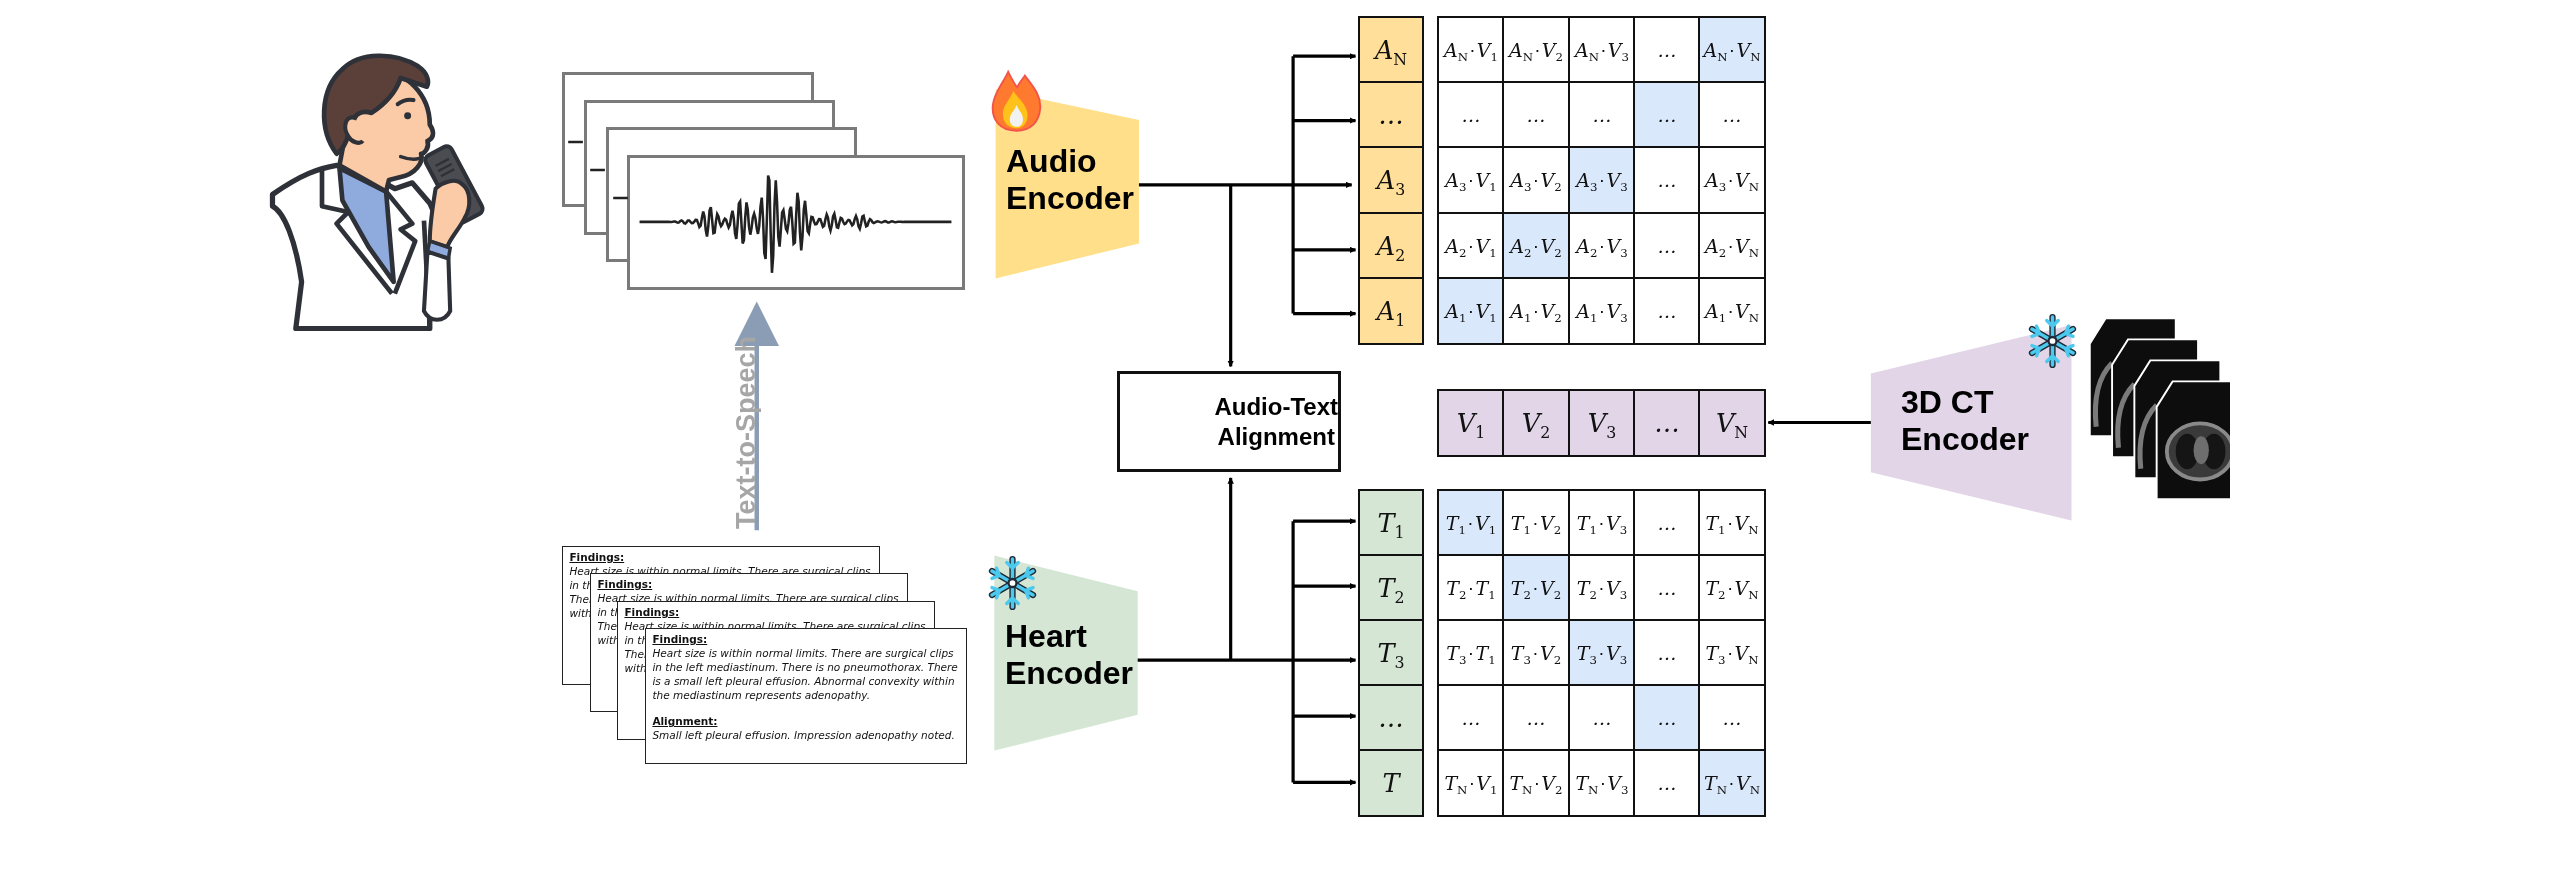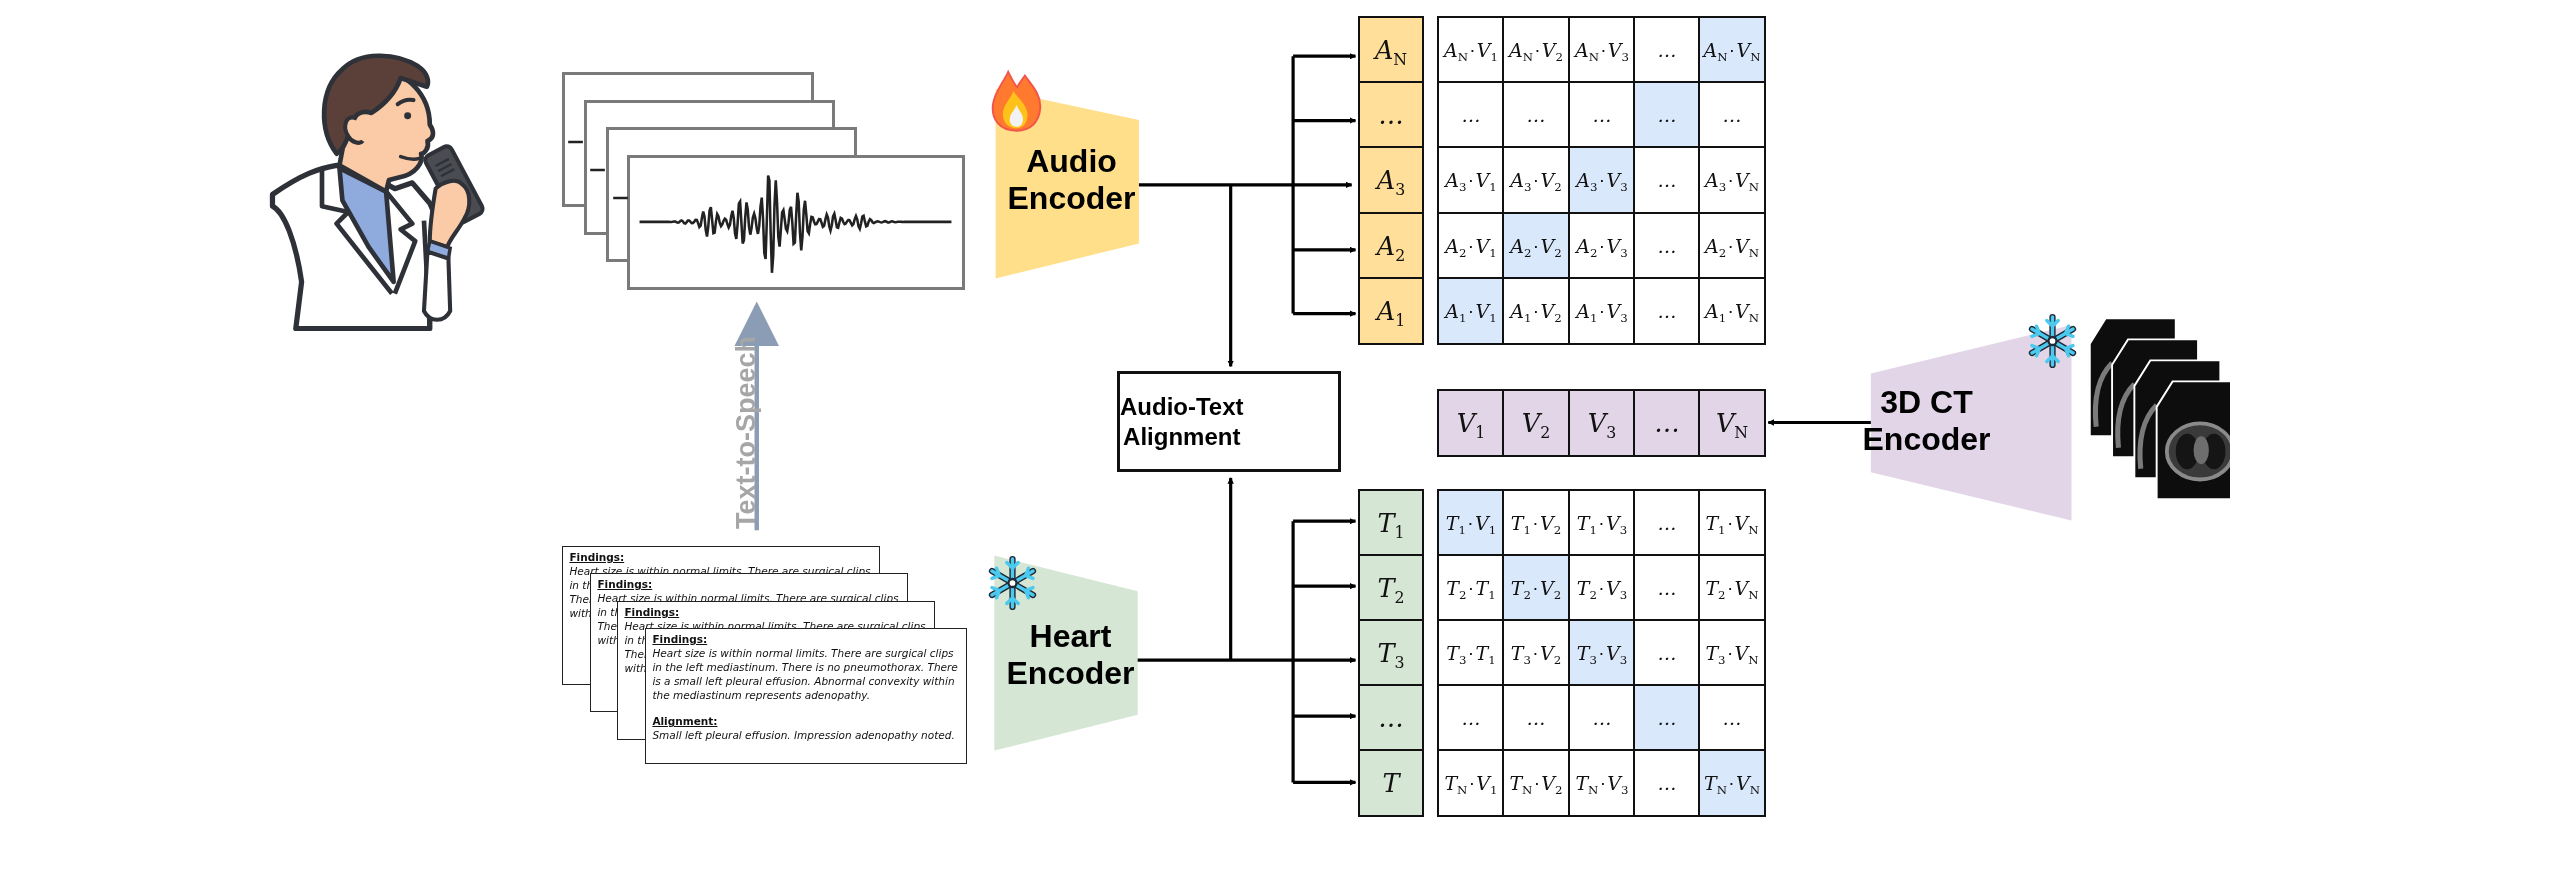--- a/index.html
+++ b/index.html
@@ -1,29 +1,29 @@
 <!DOCTYPE html>
 <html style="font-size:10.2px"><head>
 <meta charset="utf-8">
 <style>
   html, body { margin: 0; padding: 0; background: #ffffff; }
   body { width: 2576px; height: 887px; position: relative; overflow: hidden; font-family: "Liberation Sans", sans-serif; }
   .abs { position: absolute; }
   svg.layer { position: absolute; left: 0; top: 0; }
   .math { font-family: "DejaVu Serif", serif; font-style: italic; }
   .math sub { font-style: normal; font-size: 62%; vertical-align: -0.35em; line-height: 0; }
-  .enc-label { position: absolute; font-family: "Liberation Sans", sans-serif; font-weight: bold; color: #000; text-align: center; line-height: 1.15; }
+  .enc-label { position: absolute; font-family: "Liberation Sans", sans-serif; font-weight: bold; color: #000; text-align: left; line-height: 1.15; }
   .cell { position: absolute; box-sizing: border-box; border: 2.5px solid #111; display: flex; align-items: center; justify-content: center; font-size: 19px; color: #111; white-space: nowrap; }
   .token { font-size: 25.5px; }
   .card { position: absolute; box-sizing: border-box; border: 1.9px solid #222; background: #fff; padding: 3.8px 6.4px; overflow: hidden; font-family: "DejaVu Sans", sans-serif; font-size: 10.5px; line-height: 1.33; color: #111; }
   .card .hdr { font-weight: bold; font-style: normal; text-decoration: underline; }
   .card .body { font-style: italic; }
   .card .gap { height: 12.7px; }
   .wave { position: absolute; box-sizing: border-box; border: 3.2px solid #7a7a7a; background: #fff; overflow: hidden; }
-  .align-box { position: absolute; box-sizing: border-box; border: 3.2px solid #111; background: #fff; display: flex; align-items: center; justify-content: flex-start; text-align: center; font-weight: bold; font-size: 24px; line-height: 1.25; }
+  .align-box { position: absolute; box-sizing: border-box; border: 3.2px solid #111; background: #fff; display: flex; align-items: center; justify-content: flex-end; text-align: center; font-weight: bold; font-size: 24px; line-height: 1.25; }
   .tts { position: absolute; font-family: "Liberation Sans", sans-serif; font-weight: bold; color: #a6a6a6; font-size: 27px; transform-origin: left top; transform: rotate(-90deg); white-space: nowrap; }
 </style>
 </head>
 <body>
 
 <svg class="layer" width="2576" height="887" viewBox="0 0 4044 1392">
   <defs>
     <marker id="ah" markerWidth="10" markerHeight="10" refX="9" refY="5" orient="auto" markerUnits="userSpaceOnUse" viewBox="0 0 10 10">
       <path d="M0,0 L10,5 L0,10 z" fill="#000"></path>
     </marker>
@@ -129,21 +129,21 @@
 </div>
 
 <div class="enc-label" style="left:1006px; top:143px; width:131px; font-size:32px;">
   <div>Audio</div>
   <div>Encoder</div>
 </div>
 <div class="enc-label" style="left:1005px; top:618px; width:131px; font-size:32px;">
   <div>Heart</div>
   <div>Encoder</div>
 </div>
-<div class="enc-label" style="left:1850px; top:384px; width:153px; font-size:32px;">
+<div class="enc-label" style="left:1901px; top:384px; width:153px; font-size:32px;">
   <div>3D CT</div>
   <div>Encoder</div>
 </div>
 
 <svg class="abs" style="left:989px; top:68px;" width="55" height="64" viewBox="0 0 86 100">
   <path d="M43,98 C16,98 4,80 6,58 C8,38 22,24 30,6 C36,18 40,26 44,30 C48,22 52,18 56,12 C70,30 82,44 80,64 C78,84 66,98 43,98 Z" fill="#FF7A2E" stroke="#F2544A" stroke-width="3"></path>
   <path d="M43,94 C28,94 20,82 22,68 C24,56 34,48 38,36 C44,46 58,56 60,70 C62,84 54,94 43,94 Z" fill="#FFC21A"></path>
   <path d="M43,92 C34,92 31,84 33,76 C35,70 40,66 43,58 C46,66 52,70 53,78 C54,86 50,92 43,92 Z" fill="#F2F2F2"></path>
 </svg>
 

